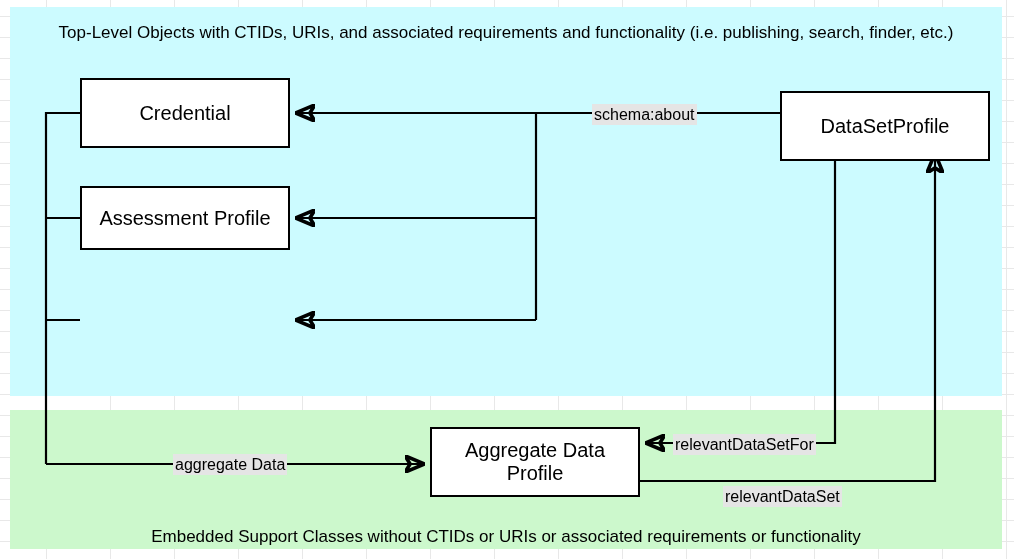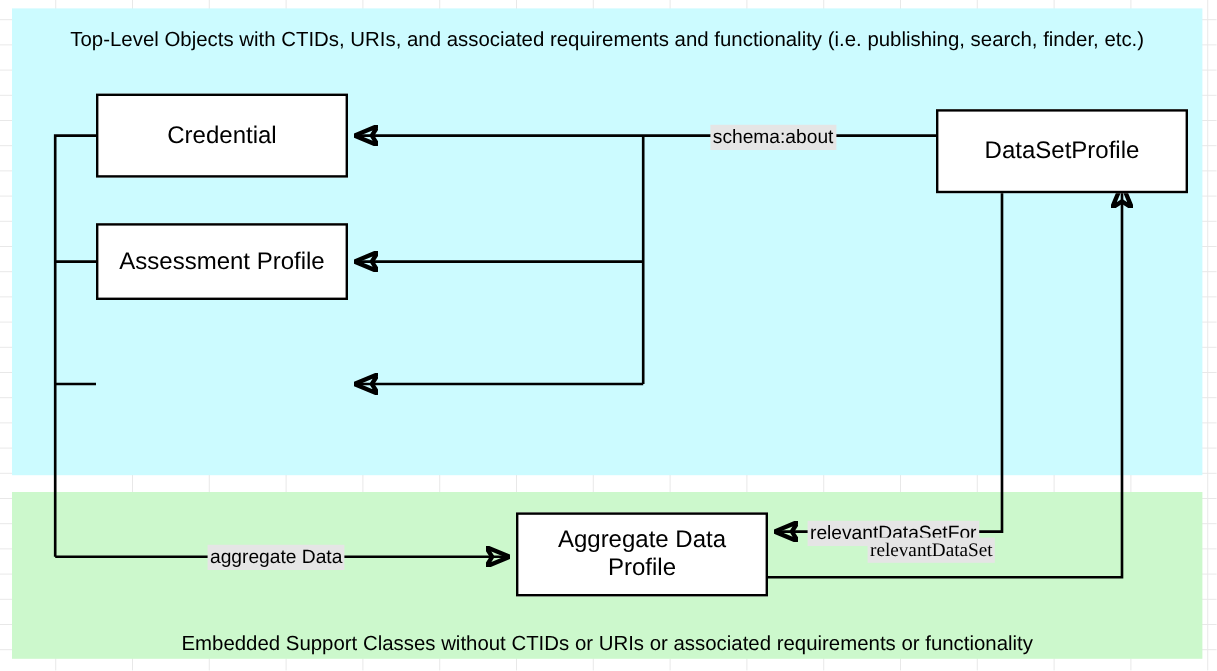--- a/index.html
+++ b/index.html
@@ -89,21 +89,21 @@
     color: #000000;
     font-size: 16px;
     line-height: 19px;
     white-space: nowrap;
     padding: 1px 2px;
     z-index: 6;
   }
   #label-schema-about  { left: 592px; top: 104px; }
   #label-aggregate     { left: 173px; top: 454px; }
   #label-rds-for       { left: 673px; top: 434px; }
-  #label-rds           { left: 723px; top: 448px; font-family: Liberation Serif, serif; }
+  #label-rds           { left: 723px; top: 486px; }
 </style>
 </head>
 <body>
 
 <div id="canvas">
 
   <div id="grid"></div>
 
   <div class="band" id="band-top"></div>
   <div class="band" id="band-bottom"></div>

